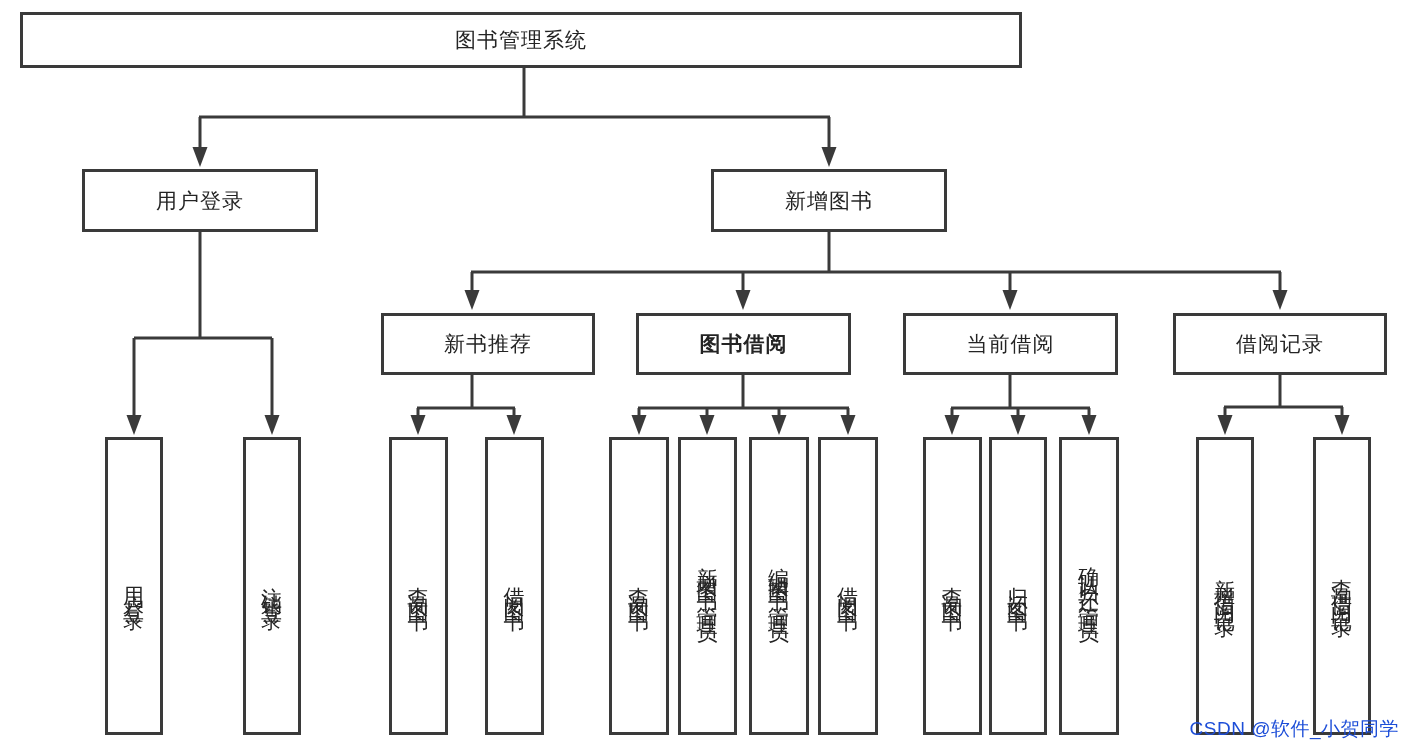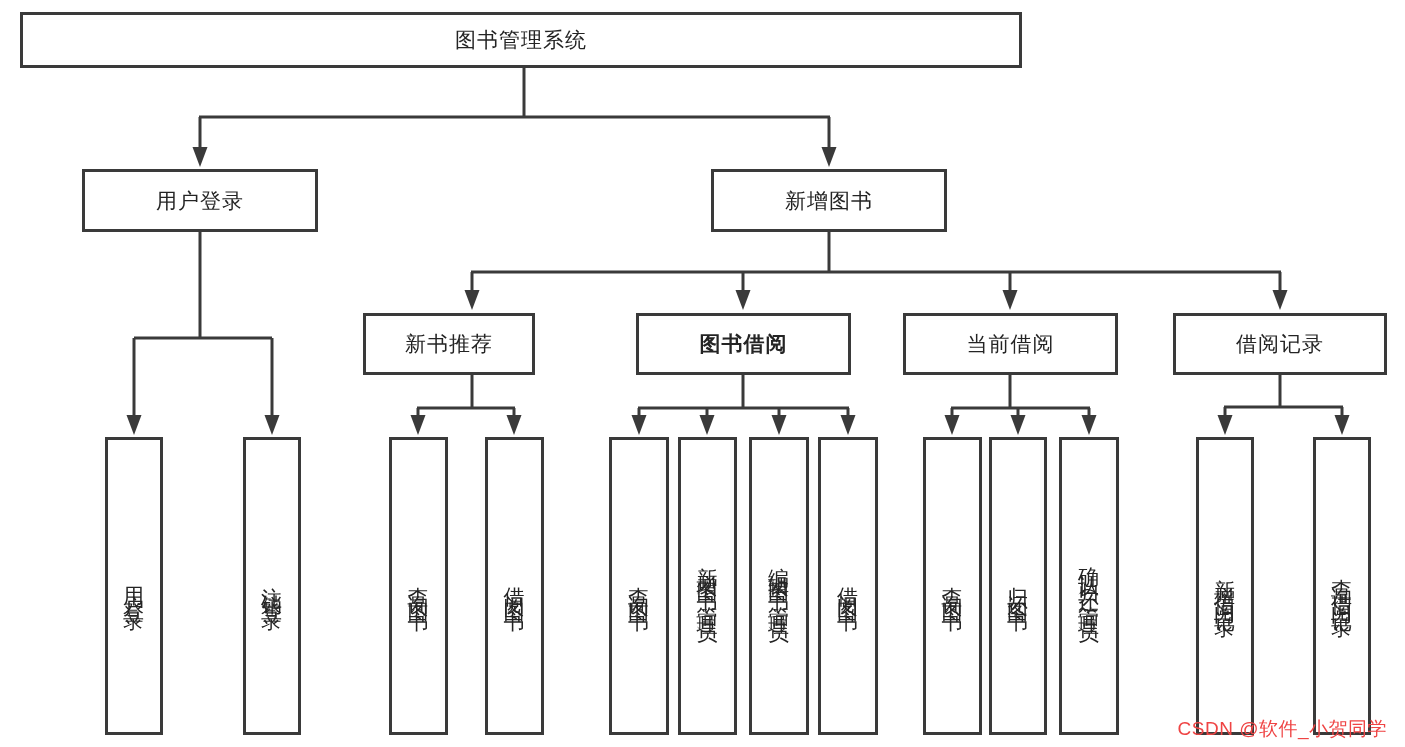--- a/index.html
+++ b/index.html
@@ -12,22 +12,22 @@
     position:absolute;box-sizing:border-box;background:#ffffff;
     border:3px solid #3a3a3a;display:flex;align-items:center;justify-content:center;
     z-index:2;color:#242424;
   }
   .box.h .lbl{font-size:21px;letter-spacing:1px;white-space:nowrap;}
   .box.v .lbl{
     writing-mode:vertical-rl;text-orientation:mixed;
     font-size:21px;letter-spacing:0.38em;line-height:1;
   }
   .watermark{
-    position:absolute;right:18px;bottom:5px;z-index:3;
-    font-size:19px;color:#ef4444;letter-spacing:0.5px;white-space:nowrap;
+    position:absolute;right:6px;bottom:5px;z-index:3;
+    font-size:19px;color:#1d4ed8;letter-spacing:0.5px;white-space:nowrap;
   }
 </style>
 </head>
 <body>
 
 <div class="canvas">
 
   <svg class="wires" id="wires" width="1405" height="747">
       <line x1="524" y1="68" x2="524" y2="117" stroke="#3a3a3a" stroke-width="3"></line>
       <line x1="199" y1="117" x2="830" y2="117" stroke="#3a3a3a" stroke-width="3"></line>
@@ -87,21 +87,21 @@
     <span class="lbl">图书管理系统</span>
   </div>
 
   <div class="box h" style="left:82px;top:169px;width:236px;height:63px;">
     <span class="lbl">用户登录</span>
   </div>
   <div class="box h" style="left:711px;top:169px;width:236px;height:63px;">
     <span class="lbl">新增图书</span>
   </div>
 
-  <div class="box h" style="left:363px;top:313px;width:172px;height:62px;">
+  <div class="box h" style="left:381px;top:313px;width:214px;height:62px;">
     <span class="lbl">新书推荐</span>
   </div>
   <div class="box h" style="left:636px;top:313px;width:215px;height:62px;font-weight:bold;">
     <span class="lbl">图书借阅</span>
   </div>
   <div class="box h" style="left:903px;top:313px;width:215px;height:62px;text-align:right;">
     <span class="lbl">当前借阅</span>
   </div>
   <div class="box h" style="left:1173px;top:313px;width:214px;height:62px;">
     <span class="lbl">借阅记录</span>

